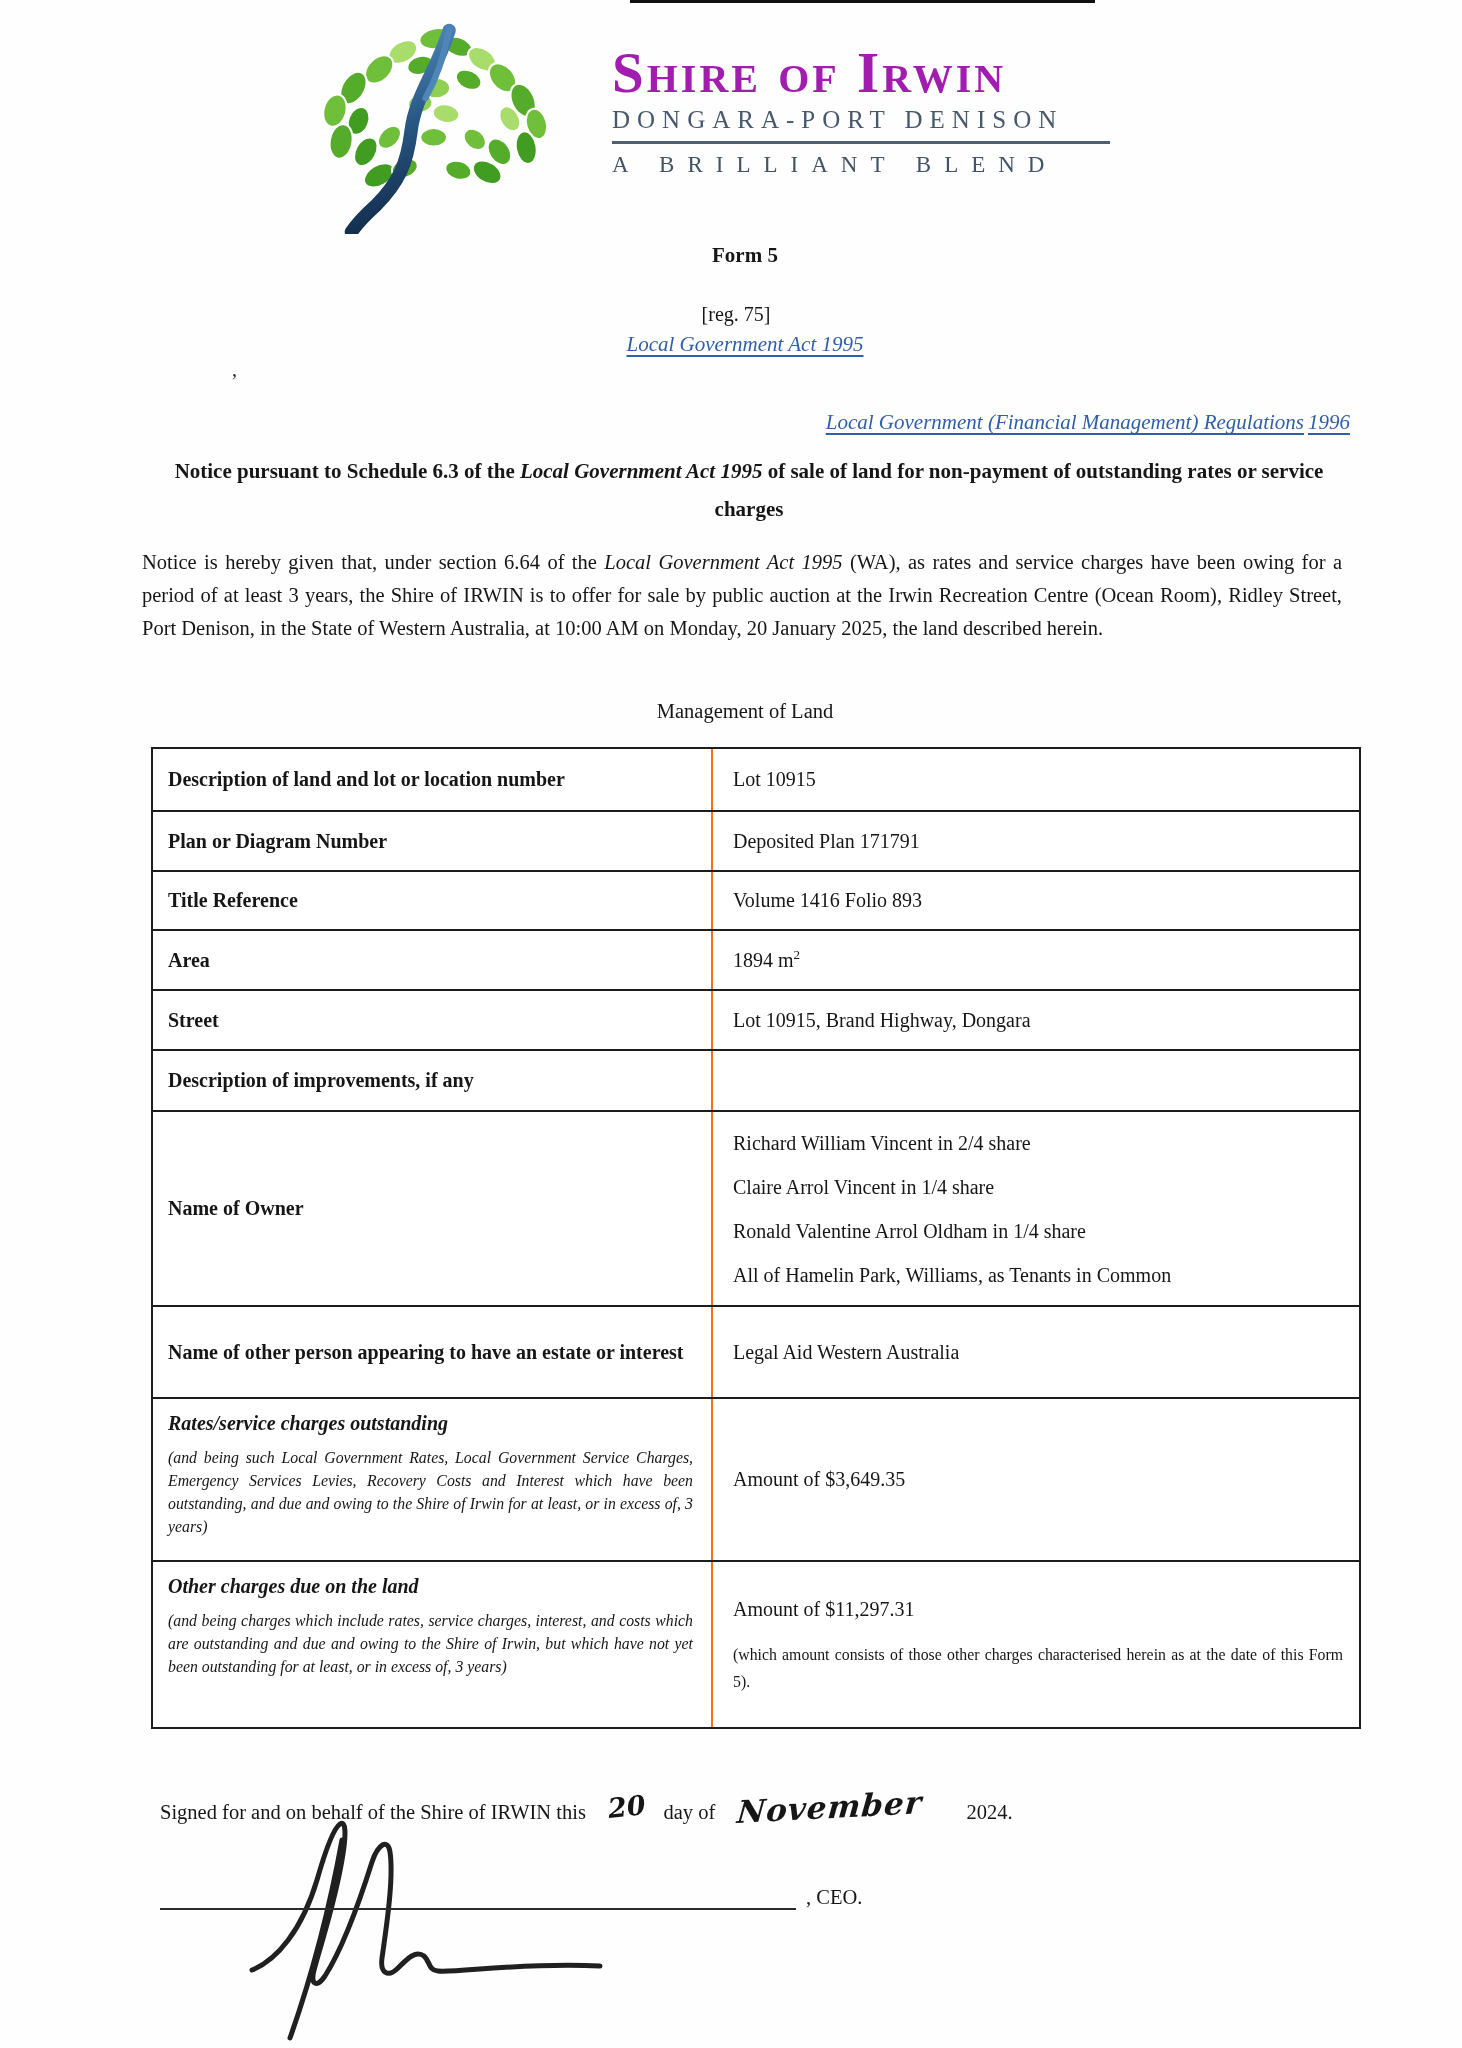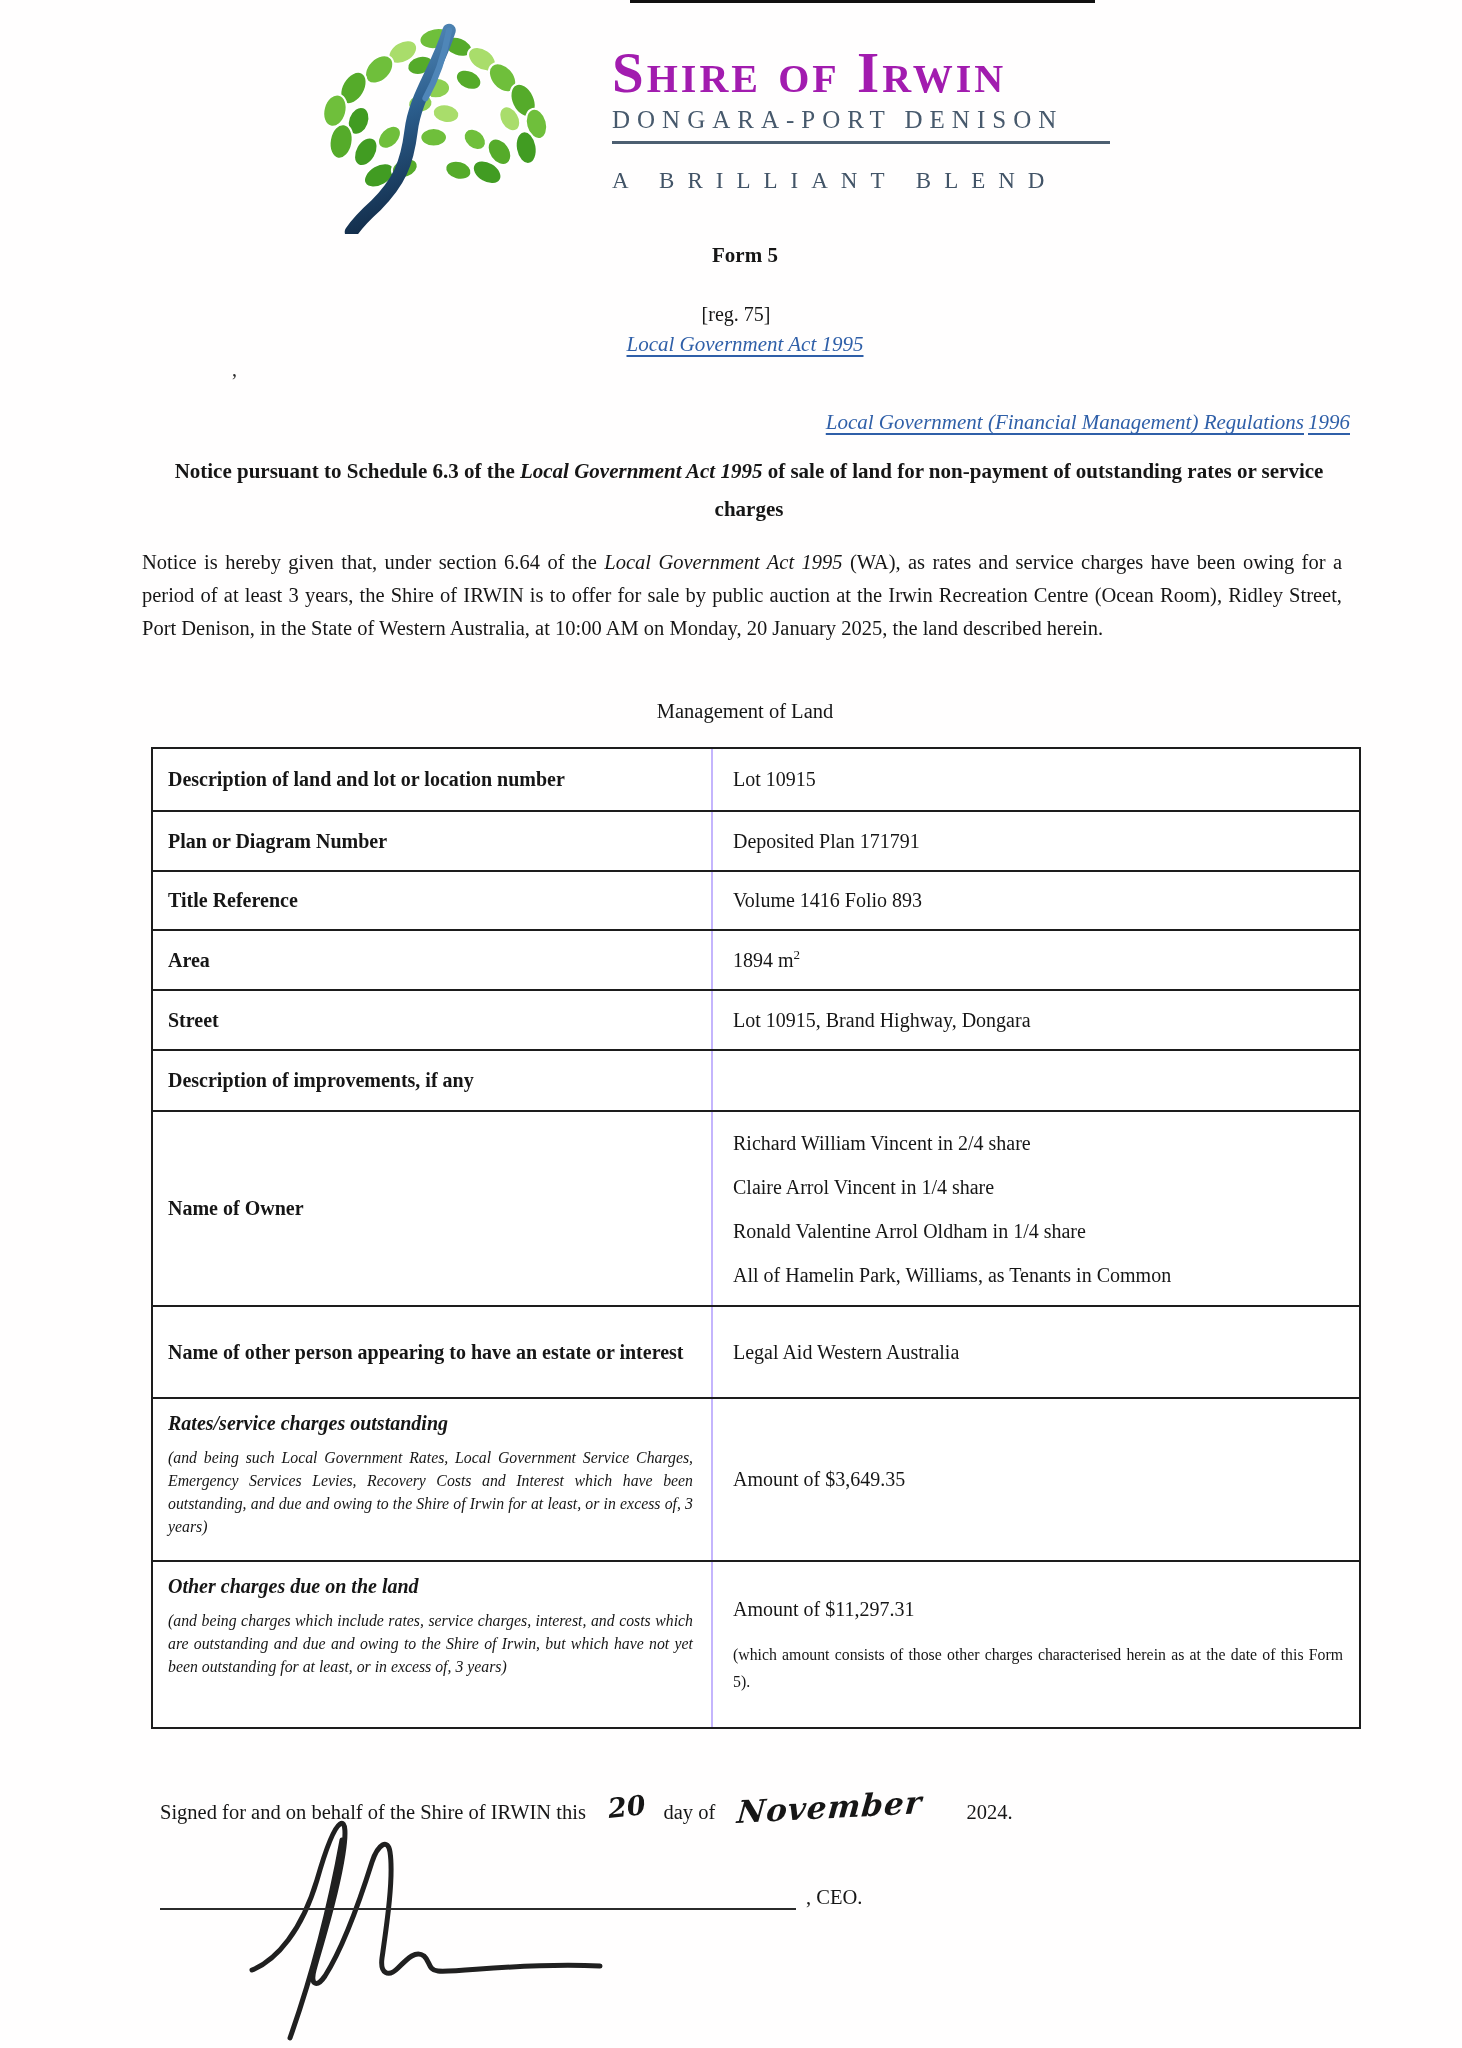--- a/index.html
+++ b/index.html
@@ -19,21 +19,21 @@
   .org-name {
     font-variant:small-caps; font-size:57px; line-height:58px; font-weight:600;
     letter-spacing:3px; color:#a21caf; white-space:nowrap;
   }
   .org-sub {
     margin-top:4px; font-size:25px; letter-spacing:7px; color:#47596c;
     white-space:nowrap; font-weight:500;
   }
   .org-rule { margin-top:7px; width:498px; height:3px; background:#4d5f71; }
   .org-tag {
-    margin-top:24px; font-size:23px; letter-spacing:13px; color:#425467;
+    margin-top:8px; font-size:23px; letter-spacing:13px; color:#425467;
     white-space:nowrap; font-weight:500;
   }
 
   
   .form-number { position:absolute; left:140px; top:243px; width:1210px; text-align:center;
                  font-size:21px; font-weight:bold; }
   .reg-ref { position:absolute; left:140px; top:303px; width:1192px; text-align:center; font-size:20px; }
   .act-line { position:absolute; left:140px; top:332px; width:1210px; text-align:center; }
   .regs-line { position:absolute; left:140px; top:410px; width:1210px; text-align:right; }
   .law-link {
@@ -64,21 +64,21 @@
     width:558px; display:flex; align-items:center;
     padding:0 18px 0 15px; font-size:20px; font-weight:bold;
   }
   .tlabel.justify { text-align:justify; line-height:29px; }
   .tlabel.block { display:block; padding-top:13px; font-weight:normal;font-style:italic; }
   .tlabel.block .lbl-title { font-size:20px; font-weight:bold; }
   .lbl-note {
     margin-top:11px; font-size:15.8px; line-height:23px; text-align:justify; font-weight:normal;
   }
   .tvalue {
-    flex:1; border-left:2px solid #c4b5fd; display:flex; align-items:center;
+    flex:1; border-left:2px solid #f97316; display:flex; align-items:center;
     padding-left:20px; padding-right:16px; font-size:20px;
   }
   .tvalue sup { font-size:13px; vertical-align:super; line-height:0; }
   .owner-lines { line-height:44px; }
   .tvalue.block { display:block; padding-top:36px; }
   .val-note { margin-top:20px; font-size:15.8px; line-height:27px; text-align:justify; }
 
   
   .signed-line { position:absolute; left:160px; top:1790px; width:1200px; font-size:20.5px; white-space:nowrap; }
   .signed-line .gap-s { display:inline-block; width:18px; }

